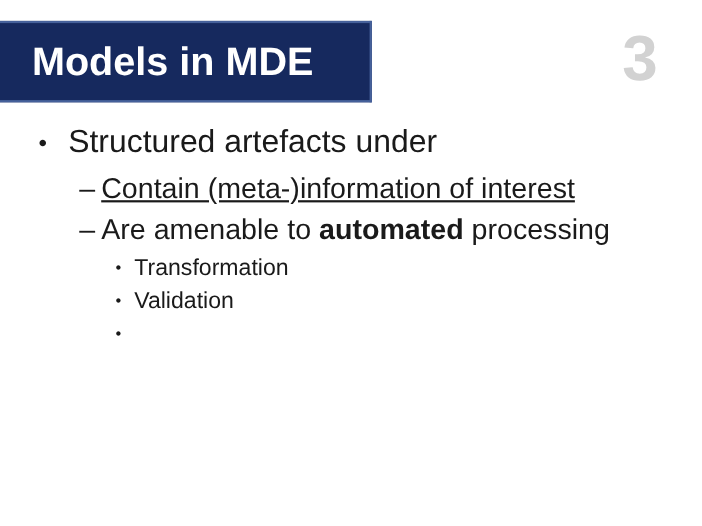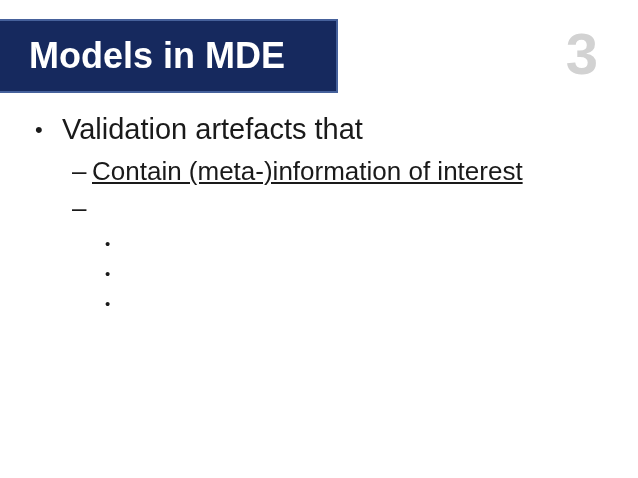--- a/index.html
+++ b/index.html
@@ -104,40 +104,43 @@
   <div class="title-box">
     <span class="title-text">Models in MDE</span>
   </div>
 
   <div class="page-number">3</div>
 
   <div class="content">
 
     <div class="row lvl1">
       <span class="marker">•</span>
-      <span class="text">Validation artefacts that</span>
+      <span class="text">Structured artefacts under</span>
     </div>
 
     <div class="row lvl2 lvl2a">
       <span class="marker">–</span>
       <span class="text">
         <span class="line">Contain (meta-)information of interest</span>
       </span>
     </div>
 
     <div class="row lvl2 lvl2b">
       <span class="marker">–</span>
+      <span class="text"><span>Are amenable to </span><span class="bold">automated</span><span> processing</span></span>
     </div>
 
     <div class="row lvl3">
       <span class="marker">•</span>
+      <span class="text">Transformation</span>
     </div>
 
     <div class="row lvl3">
       <span class="marker">•</span>
+      <span class="text">Validation</span>
     </div>
 
     <div class="row lvl3">
       <span class="marker">•</span>
     </div>
 
   </div>
 </div>
 
 </body></html>

